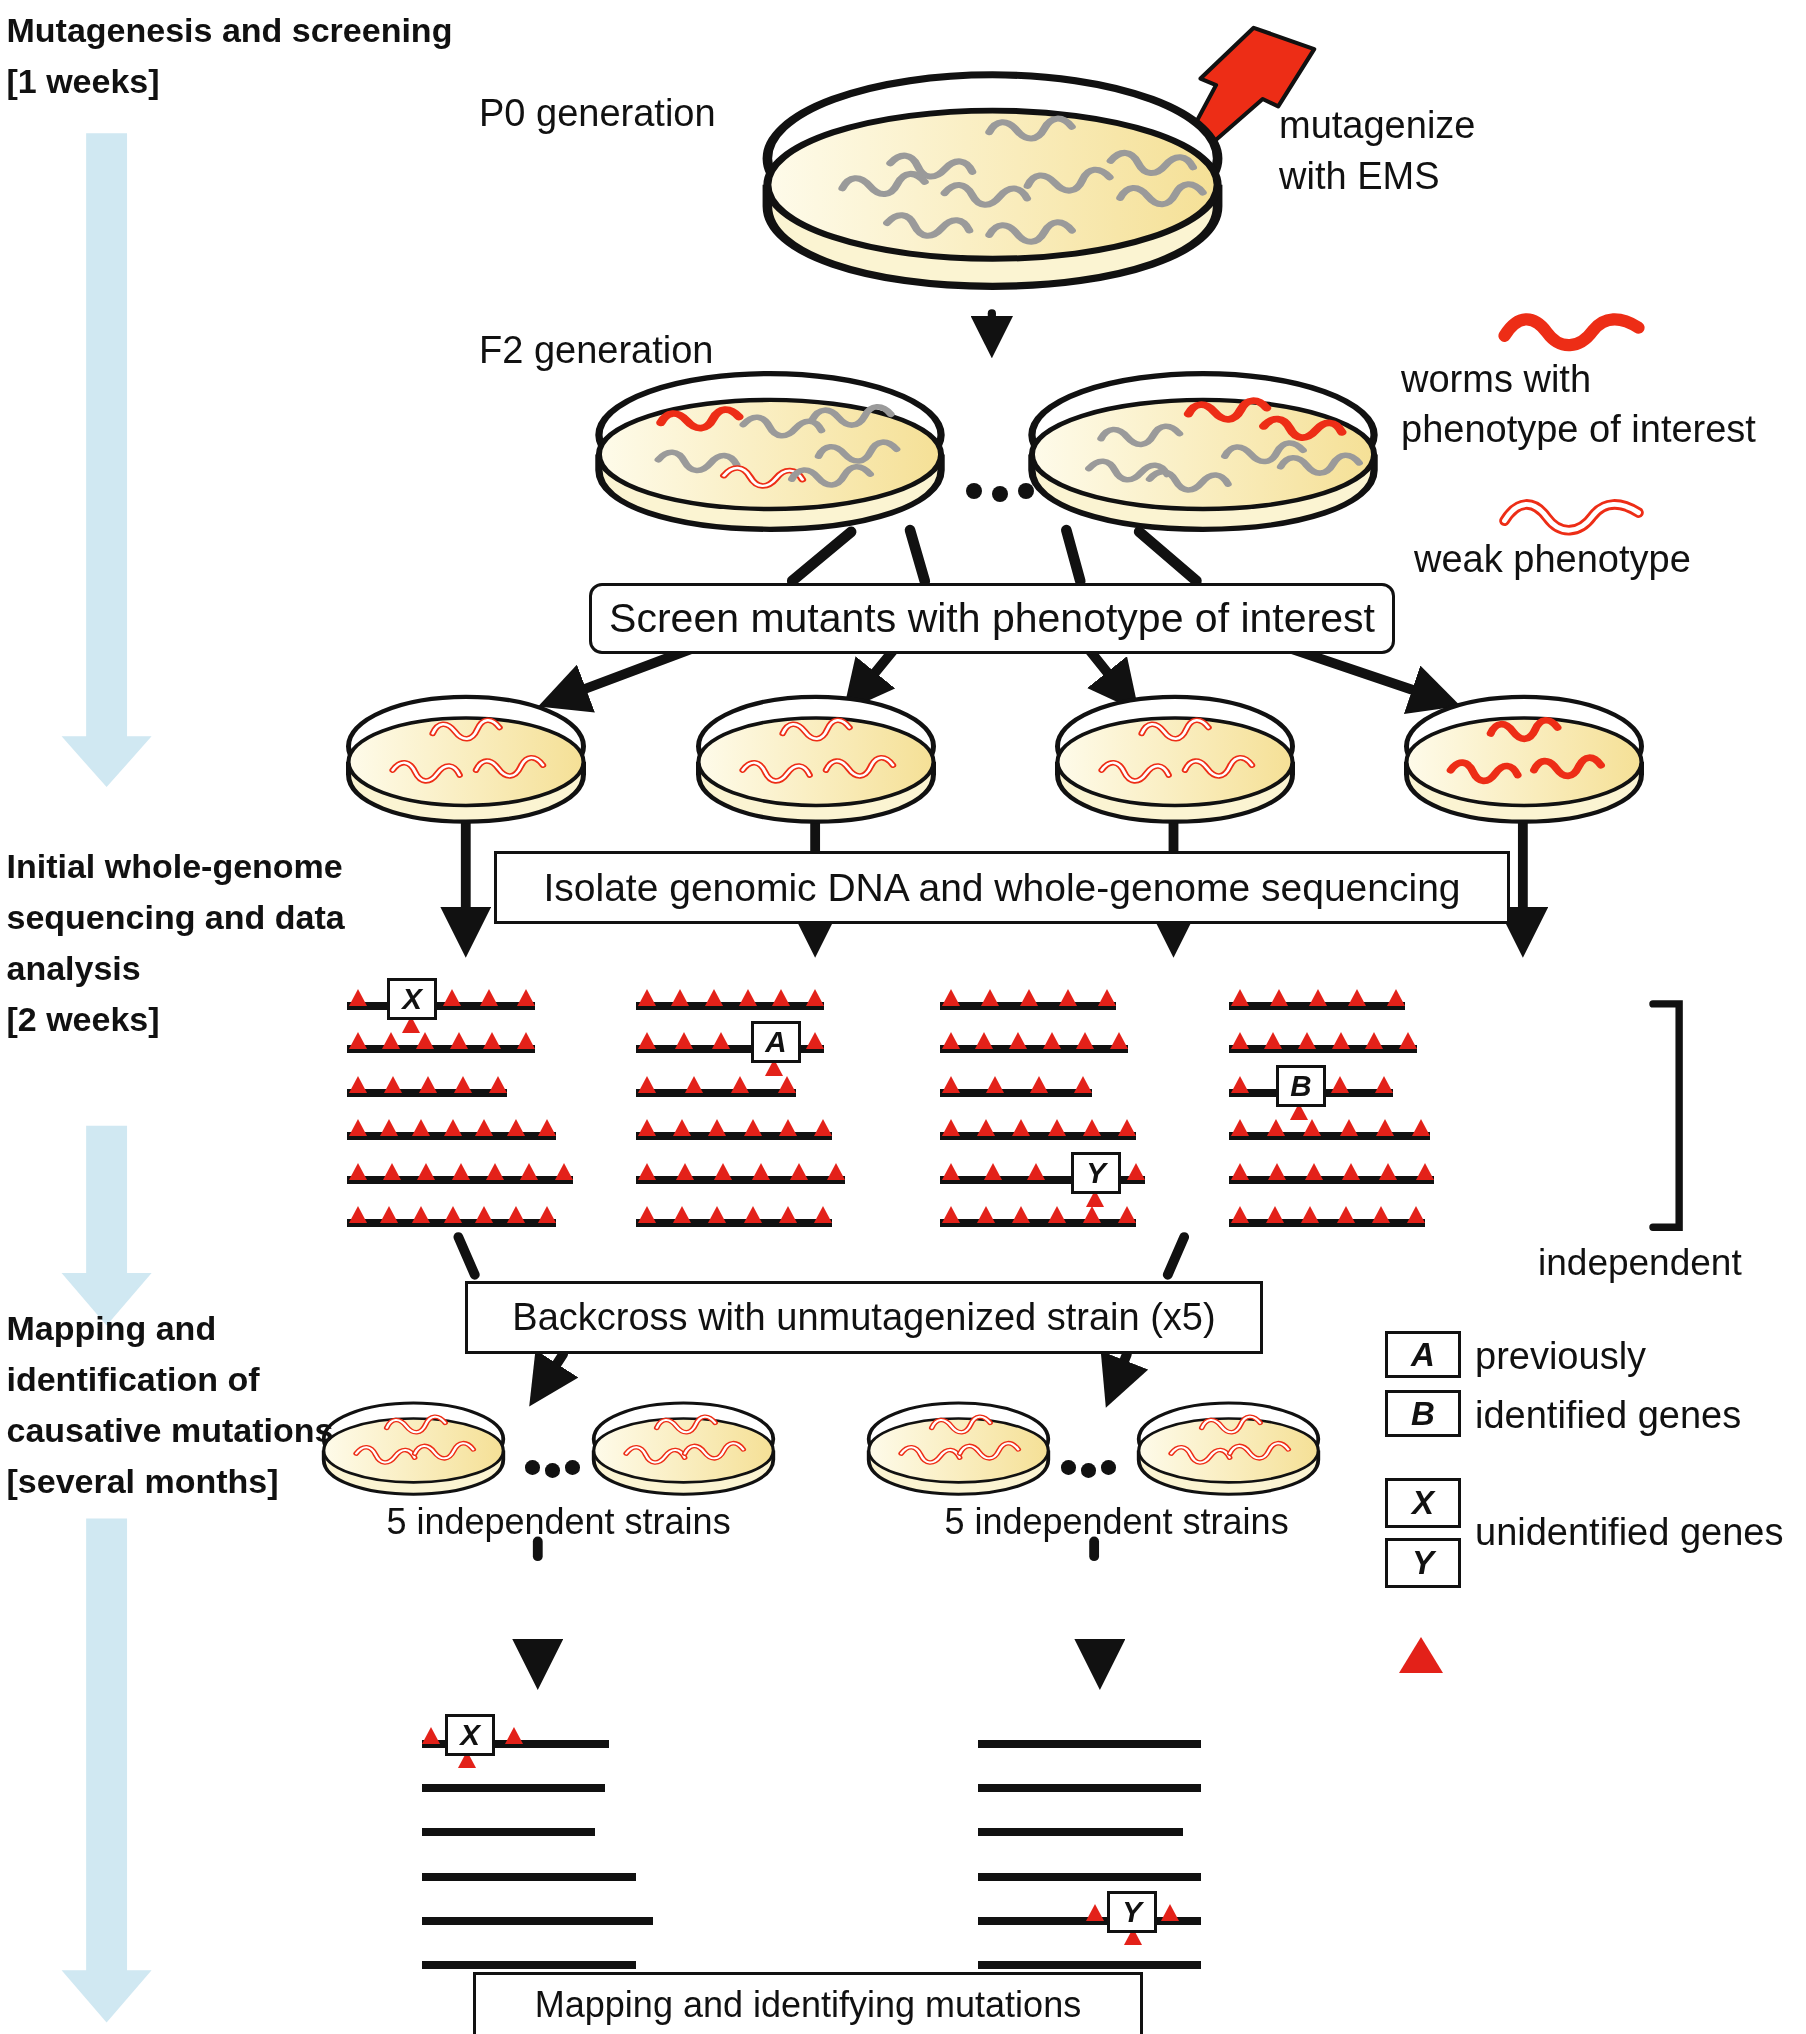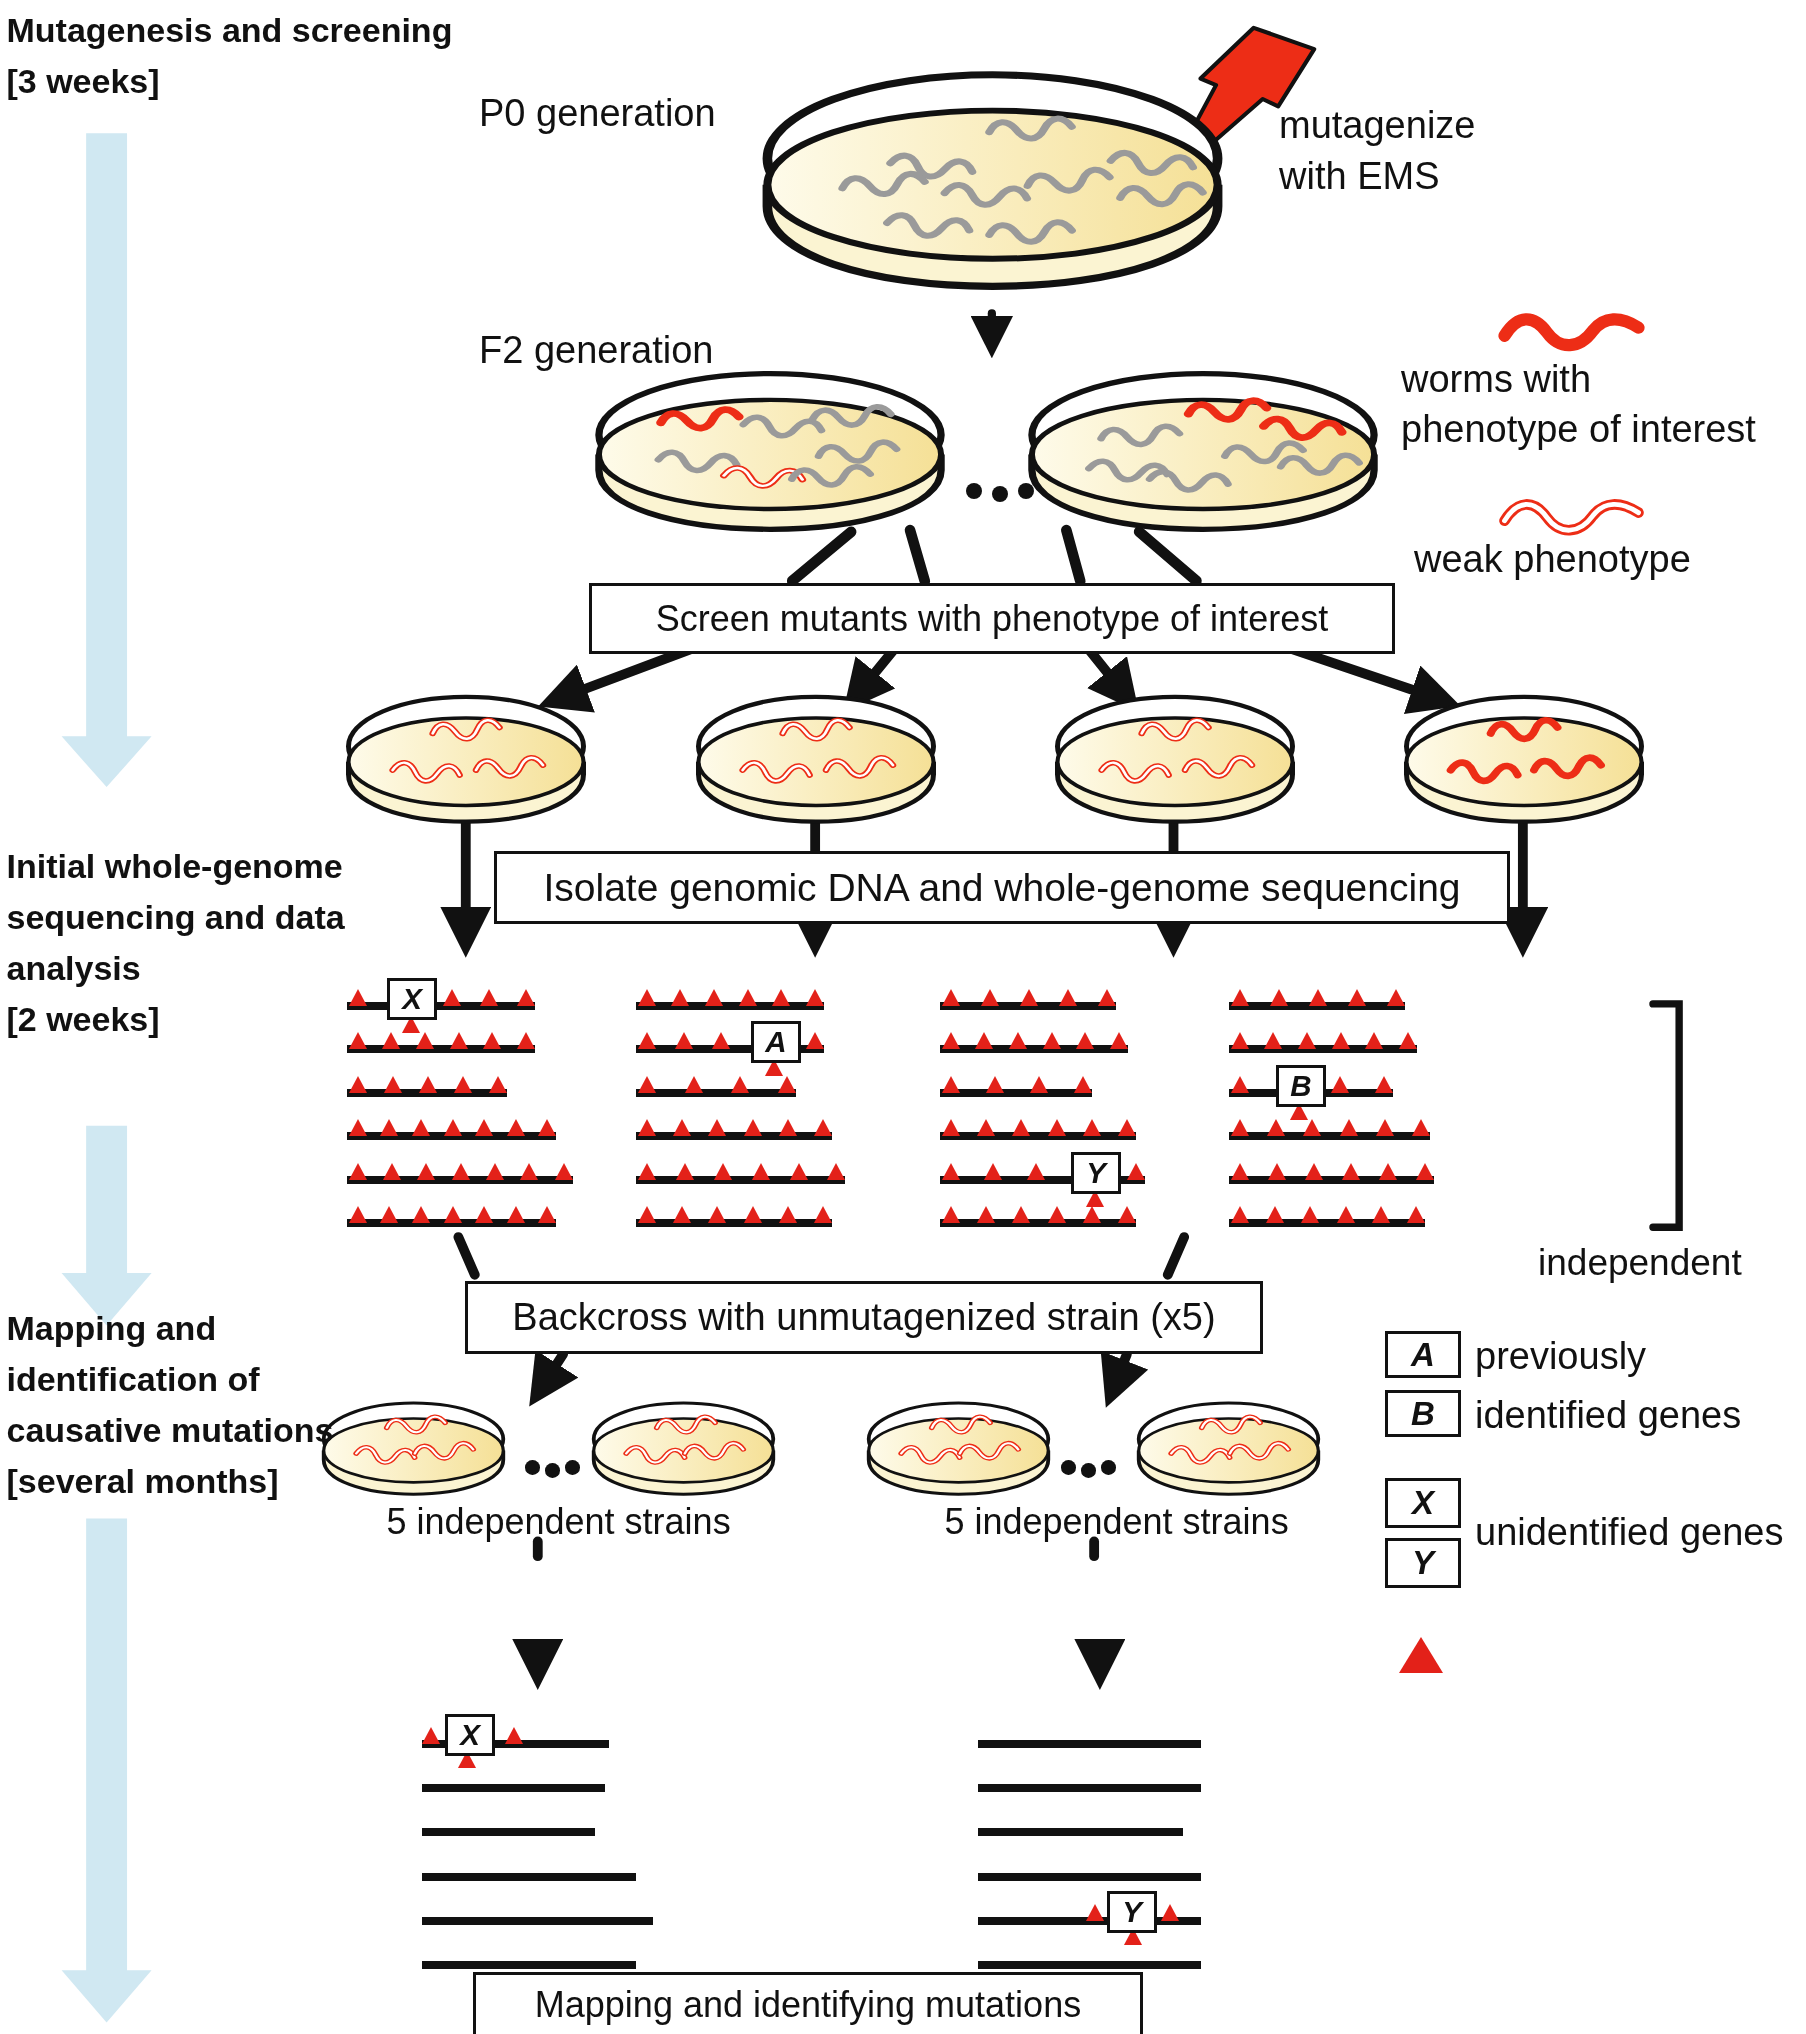--- a/index.html
+++ b/index.html
@@ -74,39 +74,39 @@
 
       <path d="M657,2016 V2050" stroke-width="12" marker-end="url(#ah)"></path>
       <path d="M1344,2016 V2050" stroke-width="12" marker-end="url(#ah)"></path>
 
       <path d="M2020,1227 H2052 V1500 H2020" stroke-width="9"></path>
     </g>
     <polygon points="1441,188 1486,104 1467,96 1532,34 1606,60 1562,130 1543,121 1456,197" fill="#ed2d16" stroke="#111" stroke-width="5" stroke-linejoin="round"></polygon>
   </svg>
 
   <div class="t b pre" style="left:6.5px;top:4.9px;width:507px;font-size:34px;line-height:1.5;">Mutagenesis and screening
-[3 weeks]</div>
+[1 weeks]</div>
   <div class="t b pre" style="left:6.5px;top:841px;width:507px;font-size:34px;line-height:1.5;">Initial whole-genome
 sequencing and data
 analysis
 [2 weeks]</div>
   <div class="t b pre" style="left:6.5px;top:1303px;width:507px;font-size:34px;line-height:1.5;">Mapping and
 identification of
 causative mutations
 [several months]</div>
 
   <div class="t" style="left:479px;top:92px;font-size:38px;">P0 generation</div>
   <div class="t" style="left:479px;top:329px;font-size:38px;">F2 generation</div>
   <div class="t pre" style="left:1279px;top:100px;font-size:38px;line-height:1.35;">mutagenize
 with EMS</div>
   <div class="t" style="left:1538px;top:1242px;font-size:37px;">independent</div>
   <div class="t" style="left:354px;top:1501px;width:409px;font-size:36px;text-align:center;">5 independent strains</div>
   <div class="t" style="left:912px;top:1501px;width:409px;font-size:36px;text-align:center;">5 independent strains</div>
 
-  <div class="box" style="left:589px;top:583px;width:800px;height:65px;font-size:36px;">Screen mutants with phenotype of interest</div>
+  <div class="box" style="left:589px;top:583px;width:800px;height:65px;font-size:41px;border-radius:13px;">Screen mutants with phenotype of interest</div>
   <div class="box" style="left:494px;top:851px;width:1010px;height:67px;font-size:39px;">Isolate genomic DNA and whole-genome sequencing</div>
   <div class="box" style="left:420px;top:1281px;width:792px;height:67px;font-size:38px;margin-left:45px;">Backcross with unmutagenized strain (x5)</div>
   <div class="box" style="left:473px;top:1972px;width:664px;height:59px;font-size:36px;">Mapping and identifying mutations</div>
 
   <div class="dot" style="left:966px;top:483px;width:16.4px;height:16.4px;"></div>
   <div class="dot" style="left:992px;top:486px;width:16.4px;height:16.4px;"></div>
   <div class="dot" style="left:1018px;top:483px;width:16.4px;height:16.4px;"></div>
   <div class="dot" style="left:525px;top:1460px;width:14.7px;height:14.7px;"></div>
   <div class="dot" style="left:545px;top:1463px;width:14.7px;height:14.7px;"></div>
   <div class="dot" style="left:565px;top:1460px;width:14.7px;height:14.7px;"></div>

